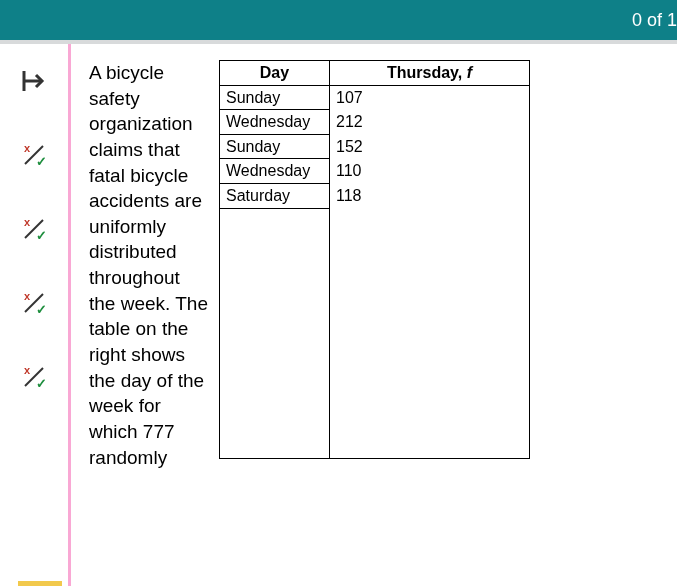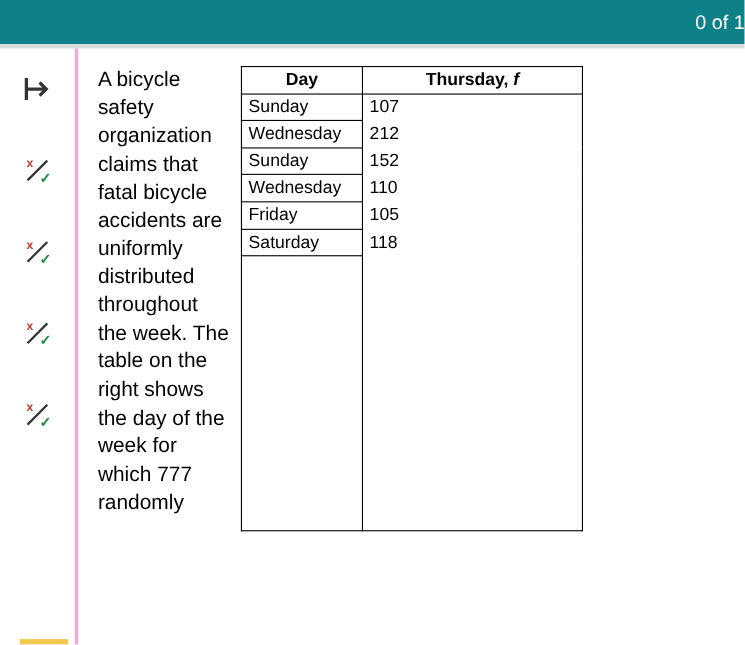--- a/index.html
+++ b/index.html
@@ -163,24 +163,20 @@
             </tr>
           <tr>
               <td>Sunday</td>
               <td>152</td>
             </tr>
           <tr>
               <td>Wednesday</td>
               <td>110</td>
             </tr>
           <tr>
-              <td>Friday</td>
-              <td>105</td>
-            </tr>
-          <tr>
               <td>Saturday</td>
               <td>118</td>
             </tr>
           <tr>
               <td class="spacer"></td>
               <td class="spacer"></td>
             </tr>
         </tbody>
       </table>
     </div>

